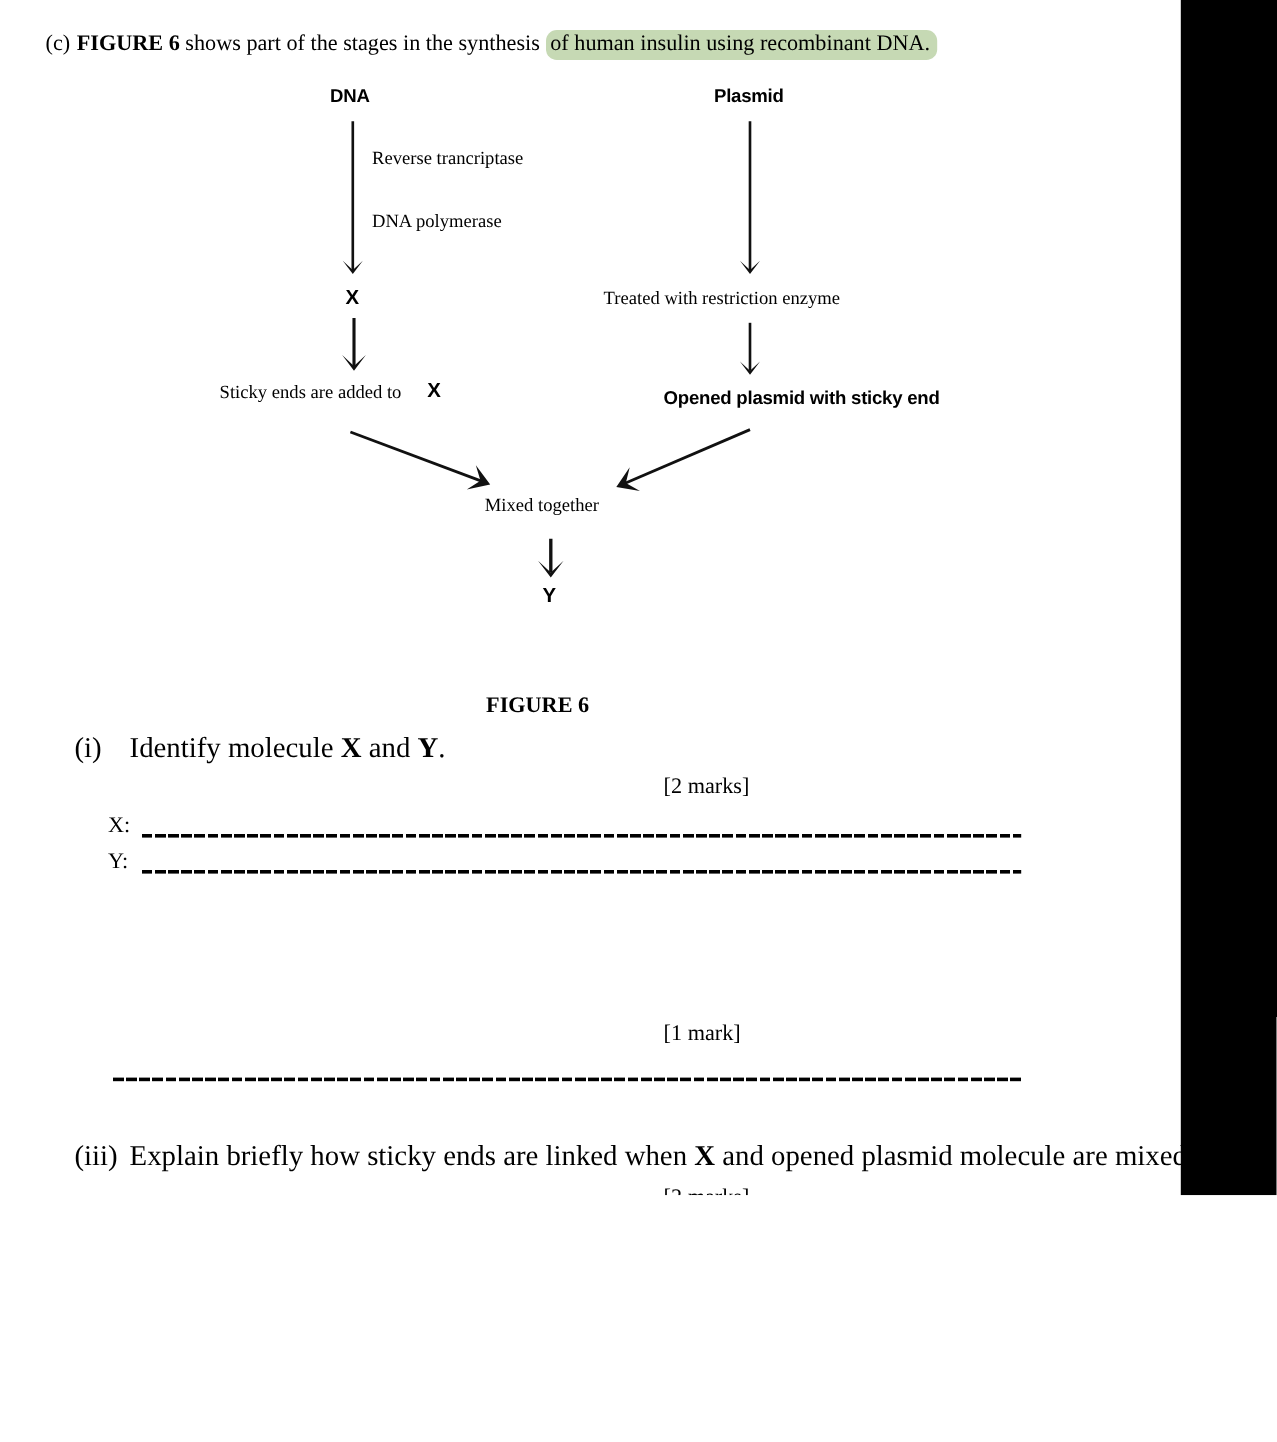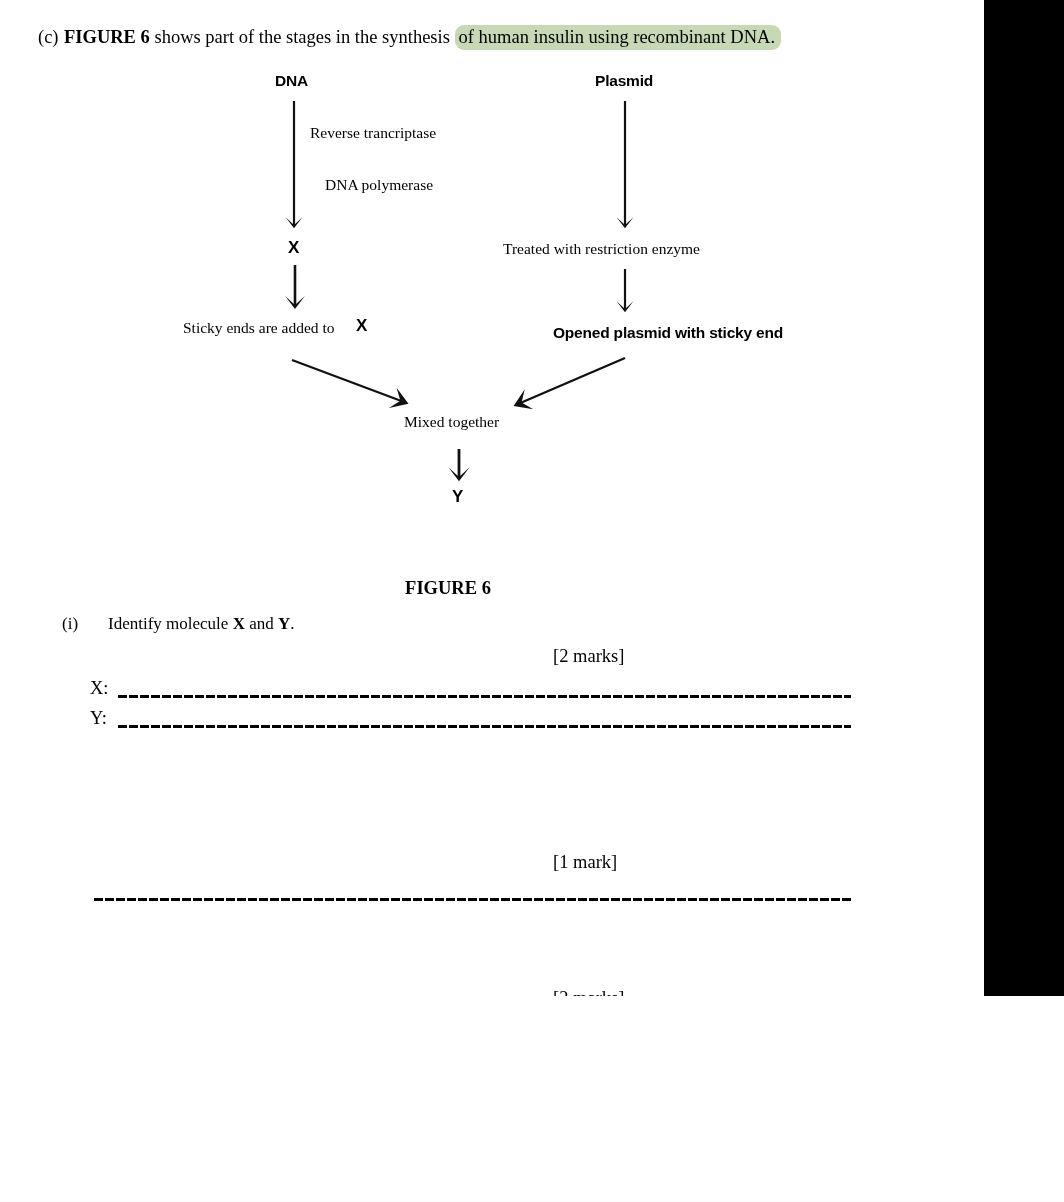--- a/index.html
+++ b/index.html
@@ -88,21 +88,21 @@
     left: 0;
     top: 578px;
     width: 896px;
     text-align: center;
     font-size: 18.5px;
     font-weight: bold;
   }
   
   .q {
     position: absolute;
-    font-size: 17px;
+    font-size: 24px;
     line-height: 24px;
     white-space: nowrap;
   }
   .q .qnum {
     display: inline-block;
   }
   .q b { font-weight: bold; }
   .marks {
     position: absolute;
     font-size: 18.5px;
@@ -169,21 +169,21 @@
 
       <line x1="625" y1="296" x2="518" y2="342" stroke="#111111" stroke-width="2.4" marker-end="url(#ah2)"></line>
 
       <line x1="459" y1="387" x2="459" y2="415" stroke="#111111" stroke-width="2.8" marker-end="url(#ah)"></line>
     </svg>
 
     <div class="fig-label-sans" style="left:275px; top:10px;">DNA</div>
     <div class="fig-label-sans" style="left:595px; top:10px;">Plasmid</div>
 
     <div class="fig-label-serif" style="left:310px; top:62px;">Reverse trancriptase</div>
-    <div class="fig-label-serif" style="left:325px; top:114px;">DNA polymerase</div>
+    <div class="fig-label-serif" style="left:310px; top:114px;">DNA polymerase</div>
 
     <div class="fig-letter" style="left:288px; top:176px;">X</div>
 
     <div class="fig-label-serif" style="left:503px; top:178px;">Treated with restriction enzyme</div>
 
     <div class="fig-label-serif" style="left:183px; top:257px;">Sticky ends are added to</div>
     <div class="fig-letter" style="left:356px; top:254px;">X</div>
 
     <div class="fig-label-sans" style="left:553px; top:262px;">Opened plasmid with sticky end</div>
 
@@ -201,19 +201,22 @@
 
   <div class="ans-label" style="left:90px; top:678px;">X:</div>
   <div class="ans-line" style="left:118px; top:695px; width:733px;"></div>
 
   <div class="ans-label" style="left:90px; top:708px;">Y:</div>
   <div class="ans-line" style="left:118px; top:725px; width:733px;"></div>
 
   <div class="marks" style="left:553px; top:852px;">[1 mark]</div>
   <div class="ans-line" style="left:94px; top:898px; width:757px;"></div>
 
+  <div class="q" style="left:62px; top:952px;">
+    <span class="qnum" style="width:46px;">(iii)</span><span>Explain briefly how sticky ends are linked when </span><b>X</b><span> and opened plasmid molecule are mixed.</span>
+  </div>
   <div class="marks" style="left:553px; top:988px;">[2 marks]</div>
   <div class="ans-line" style="left:94px; top:1036px; width:757px;"></div>
   <div class="ans-line" style="left:94px; top:1088px; width:757px;"></div>
 
   <div class="bottom-shape"></div>
 
 </div>
 
 </body></html>

